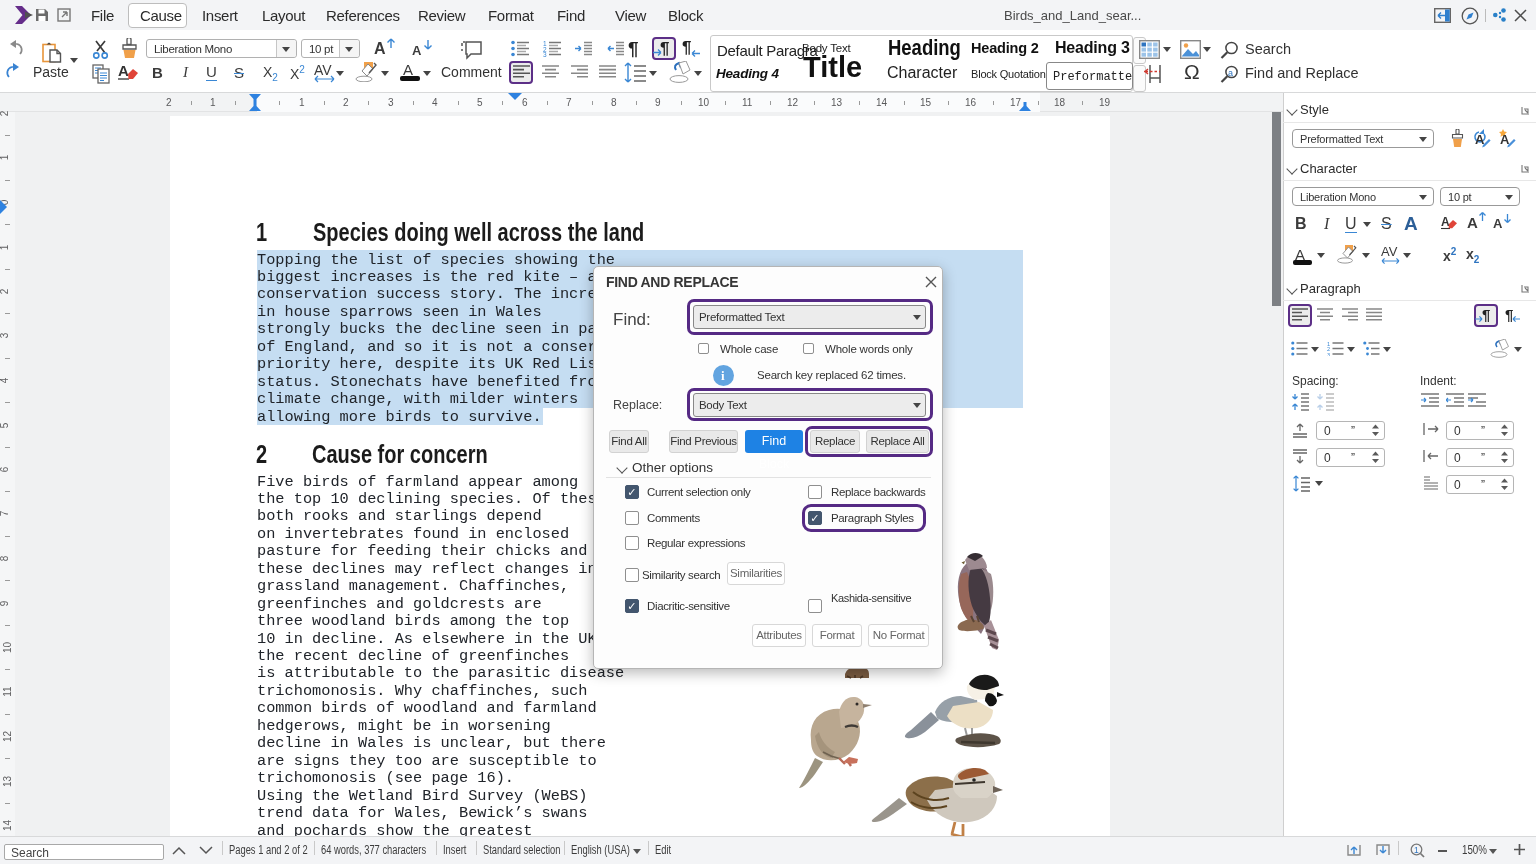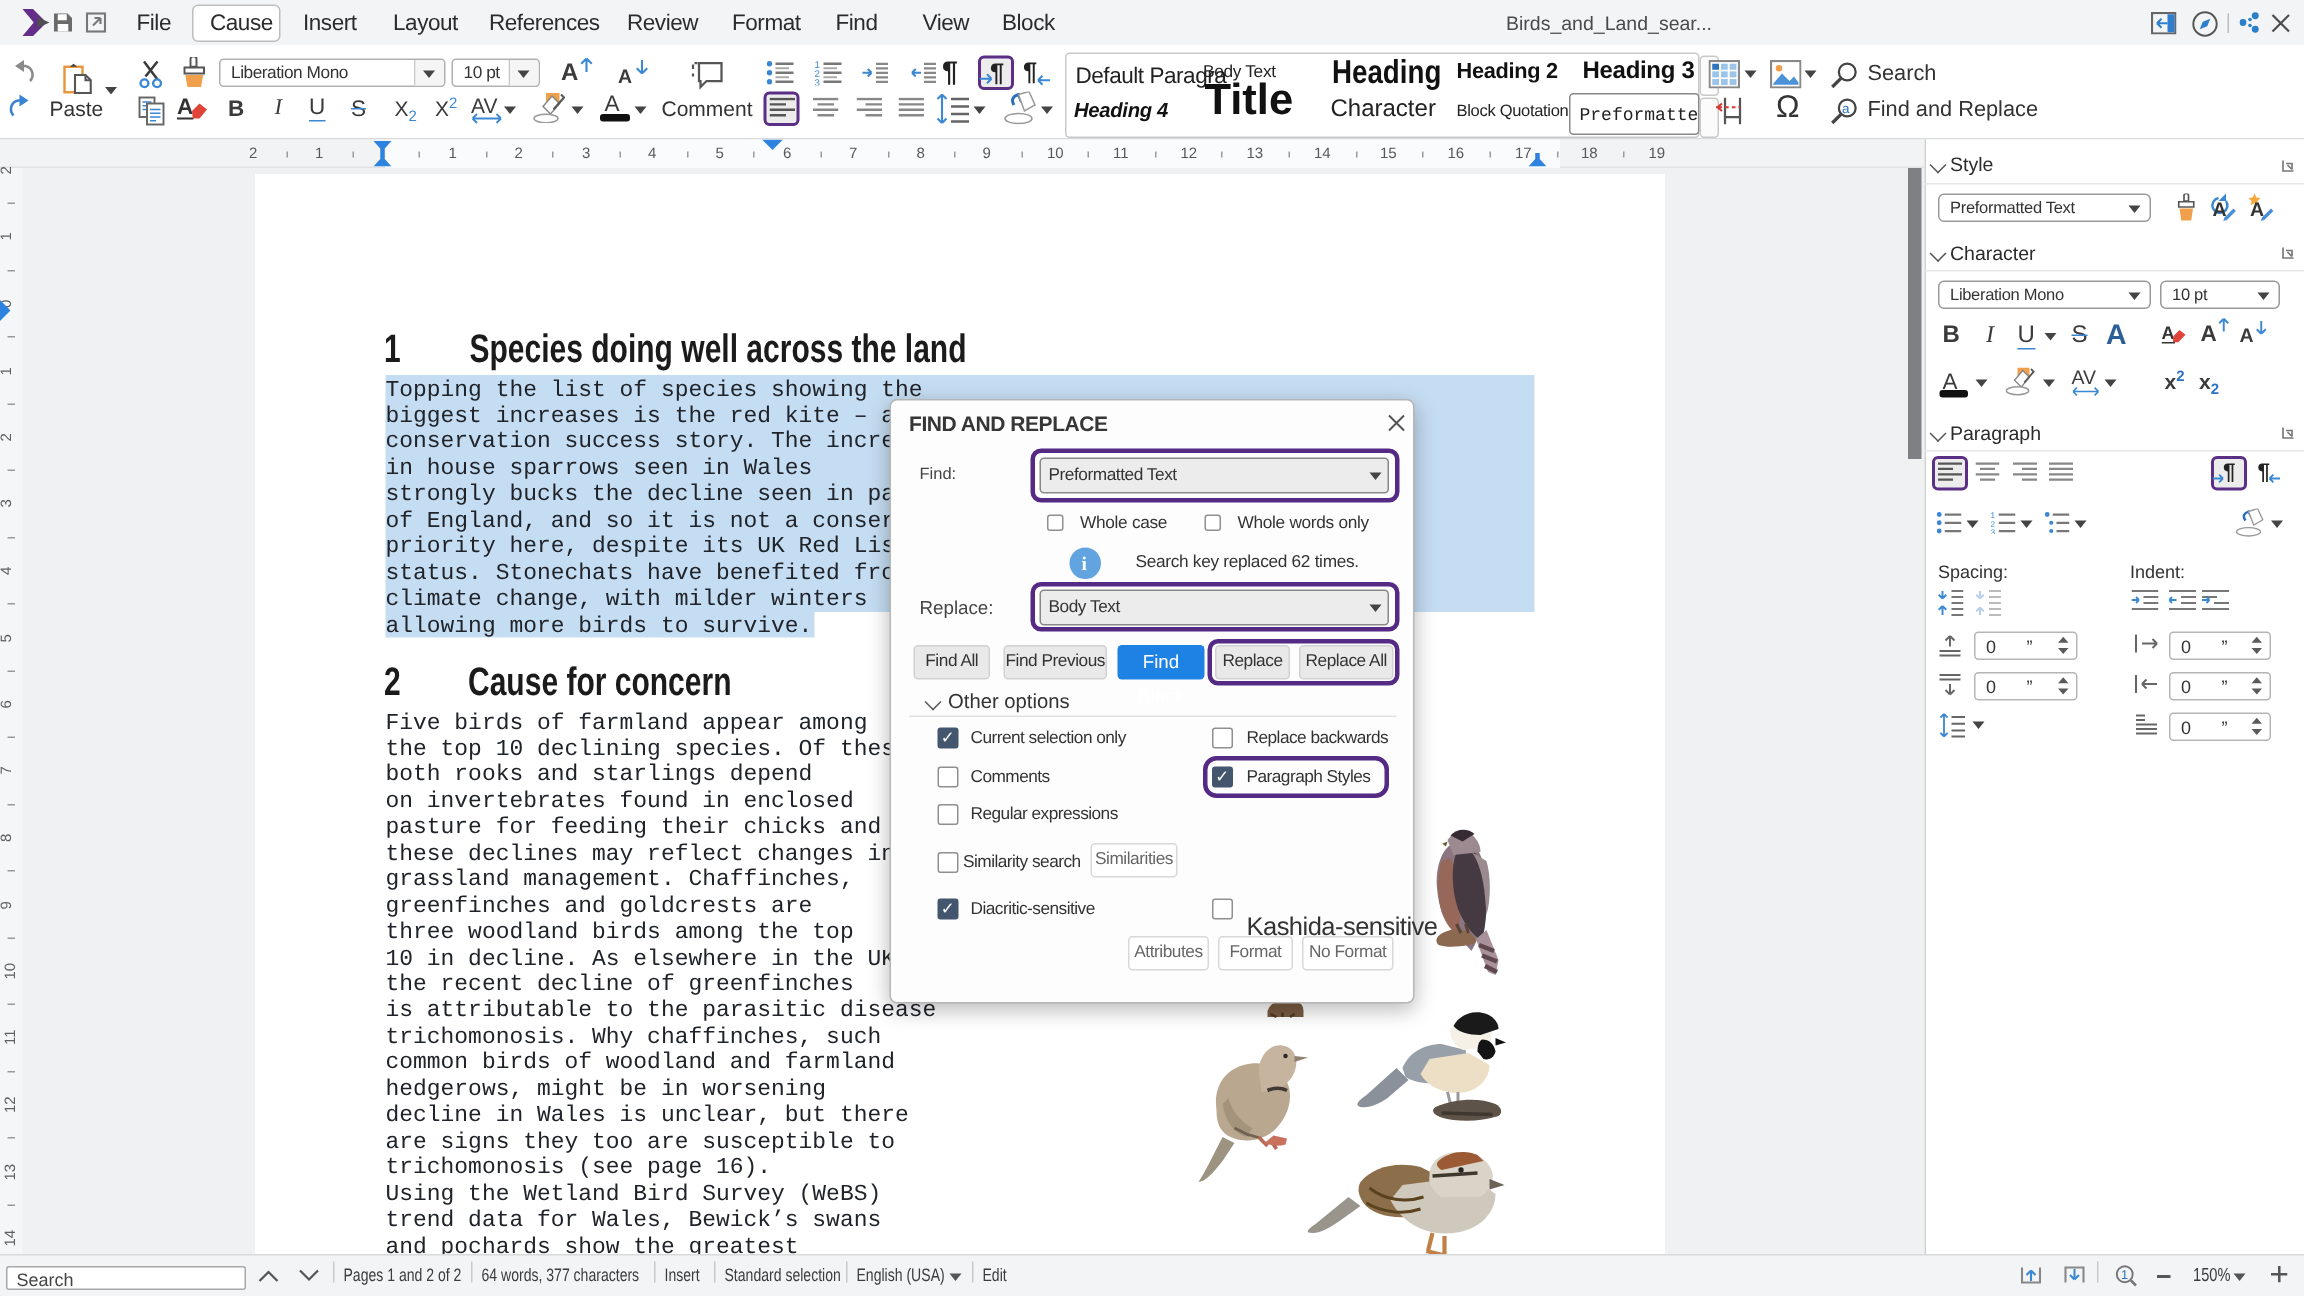--- a/index.html
+++ b/index.html
@@ -468,40 +468,40 @@
 </svg>
 
 <div class="a" style="left:1272px;top:0;width:9px;height:194px;background:#7d8084;border-radius:0"></div>
 </div>
 
 <div class="a" id="dlg"></div>
 <div class="t" style="left:606px;top:274px;font-size:14px;font-weight:bold;color:#363636;letter-spacing:-0.3px">FIND AND REPLACE</div>
 <svg class="a" style="left:925px;top:276px" width="12" height="12" viewBox="0 0 12 12">
       <path d="M1 1 L11 11 M11 1 L1 11" stroke="#555" stroke-width="1.4"></path>
     </svg>
-<div class="t" style="left:613px;top:310px;font-size:11px;color:#444">Find:</div>
+<div class="t" style="left:613px;top:310px;font-size:17px;color:#444">Find:</div>
 <div class="ring" style="left:687px;top:299px;width:246px;height:36px"></div>
 <div class="dcombo" style="left:693px;top:305px;width:233px;height:24px">
       <span class="t" style="left:5px;top:5px;font-size:11.5px;letter-spacing:-0.3px">Preformatted Text</span>
     </div>
 <div class="caret" style="left:913px;top:315px"></div>
 <div class="cb" style="left:698px;top:343px;width:11px;height:11px"></div>
 <div class="t" style="left:720px;top:343px;font-size:11.5px;letter-spacing:-0.2px;color:#333">Whole case</div>
 <div class="cb" style="left:803px;top:343px;width:11px;height:11px"></div>
 <div class="t" style="left:825px;top:343px;font-size:11.5px;letter-spacing:-0.2px;color:#333">Whole words only</div>
 <div class="a" style="left:713px;top:365px;width:21px;height:21px;border-radius:50%;background:#62a4e0"></div>
 <div class="t" style="left:721px;top:368px;font-size:13px;color:#fff;font-weight:bold;font-family:'Liberation Serif',serif">i</div>
 <div class="t" style="left:757px;top:369px;font-size:11.5px;letter-spacing:-0.2px;color:#333">Search key replaced 62 times.</div>
 <div class="t" style="left:613px;top:398px;font-size:12.5px;color:#444">Replace:</div>
 <div class="ring" style="left:687px;top:388px;width:246px;height:33px"></div>
 <div class="dcombo" style="left:693px;top:393px;width:233px;height:24px">
       <span class="t" style="left:5px;top:5px;font-size:11.5px;letter-spacing:-0.3px">Body Text</span>
     </div>
 <div class="caret" style="left:913px;top:403px"></div>
-<div class="dbtn" style="left:609px;top:430px;width:51px;height:23px;line-height:21px">Find All</div>
+<div class="dbtn" style="left:609px;top:430px;width:40px;height:23px;line-height:21px">Find All</div>
 <div class="dbtn" style="left:669px;top:430px;width:69px;height:23px;line-height:21px">Find Previous</div>
 <div class="a" style="left:745px;top:430px;width:58px;height:23px;background:#1e82e4;border-radius:3px;color:#fff;font-size:12.5px;text-align:center;line-height:23px">Find Block</div>
 <div class="ring" style="left:805px;top:426px;width:128px;height:31px"></div>
 <div class="dbtn" style="left:810px;top:430px;width:50px;height:23px;line-height:21px">Replace</div>
 <div class="dbtn" style="left:866px;top:430px;width:63px;height:23px;line-height:21px">Replace All</div>
 <div class="chev" style="left:618px;top:464px"></div>
 <div class="t" style="left:632px;top:460px;font-size:13.5px;color:#333">Other options</div>
 <div class="a" style="left:606px;top:477px;width:325px;height:1px;background:#e2e2e2"></div>
 <div class="cbc" style="left:625px;top:485px">✓</div>
 <div class="t" style="left:647px;top:486px;font-size:11.5px;letter-spacing:-0.35px;color:#333">Current selection only</div>
@@ -513,21 +513,21 @@
 <div class="cbc" style="left:808px;top:511px">✓</div>
 <div class="t" style="left:831px;top:512px;font-size:11.5px;letter-spacing:-0.35px;color:#333">Paragraph Styles</div>
 <div class="cb" style="left:625px;top:536px"></div>
 <div class="t" style="left:647px;top:537px;font-size:11.5px;letter-spacing:-0.35px;color:#333">Regular expressions</div>
 <div class="cb" style="left:625px;top:568px"></div>
 <div class="t" style="left:642px;top:569px;font-size:11.5px;letter-spacing:-0.35px;color:#333">Similarity search</div>
 <div class="obtn" style="left:727px;top:562px;width:58px;height:23px;line-height:21px">Similarities</div>
 <div class="cbc" style="left:625px;top:599px">✓</div>
 <div class="t" style="left:647px;top:600px;font-size:11.5px;letter-spacing:-0.35px;color:#333">Diacritic-sensitive</div>
 <div class="cb" style="left:808px;top:599px"></div>
-<div class="t" style="left:831px;top:608px;font-size:17px;letter-spacing:-0.35px;color:#333">Kashida-sensitive</div>
+<div class="t" style="left:831px;top:592px;font-size:11px;letter-spacing:-0.35px;color:#333">Kashida-sensitive</div>
 <div class="obtn" style="left:752px;top:624px;width:54px;height:23px;line-height:21px">Attributes</div>
 <div class="obtn" style="left:812px;top:624px;width:50px;height:23px;line-height:21px">Format</div>
 <div class="obtn" style="left:868px;top:624px;width:61px;height:23px;line-height:21px">No Format</div>
 
 <div class="a" id="sidebar"></div>
 <div class="chev" style="left:1288px;top:106px"></div>
 <div class="shead" style="left:1300px;top:102px">Style</div>
 <svg class="a" style="left:1521px;top:106px" width="9" height="9" viewBox="0 0 9 9">
       <path d="M1 1 v7 h7 M3 3 h4 v4 M7 7 l-3-3" stroke="#777" stroke-width="1.1" fill="none"></path>
     </svg>

